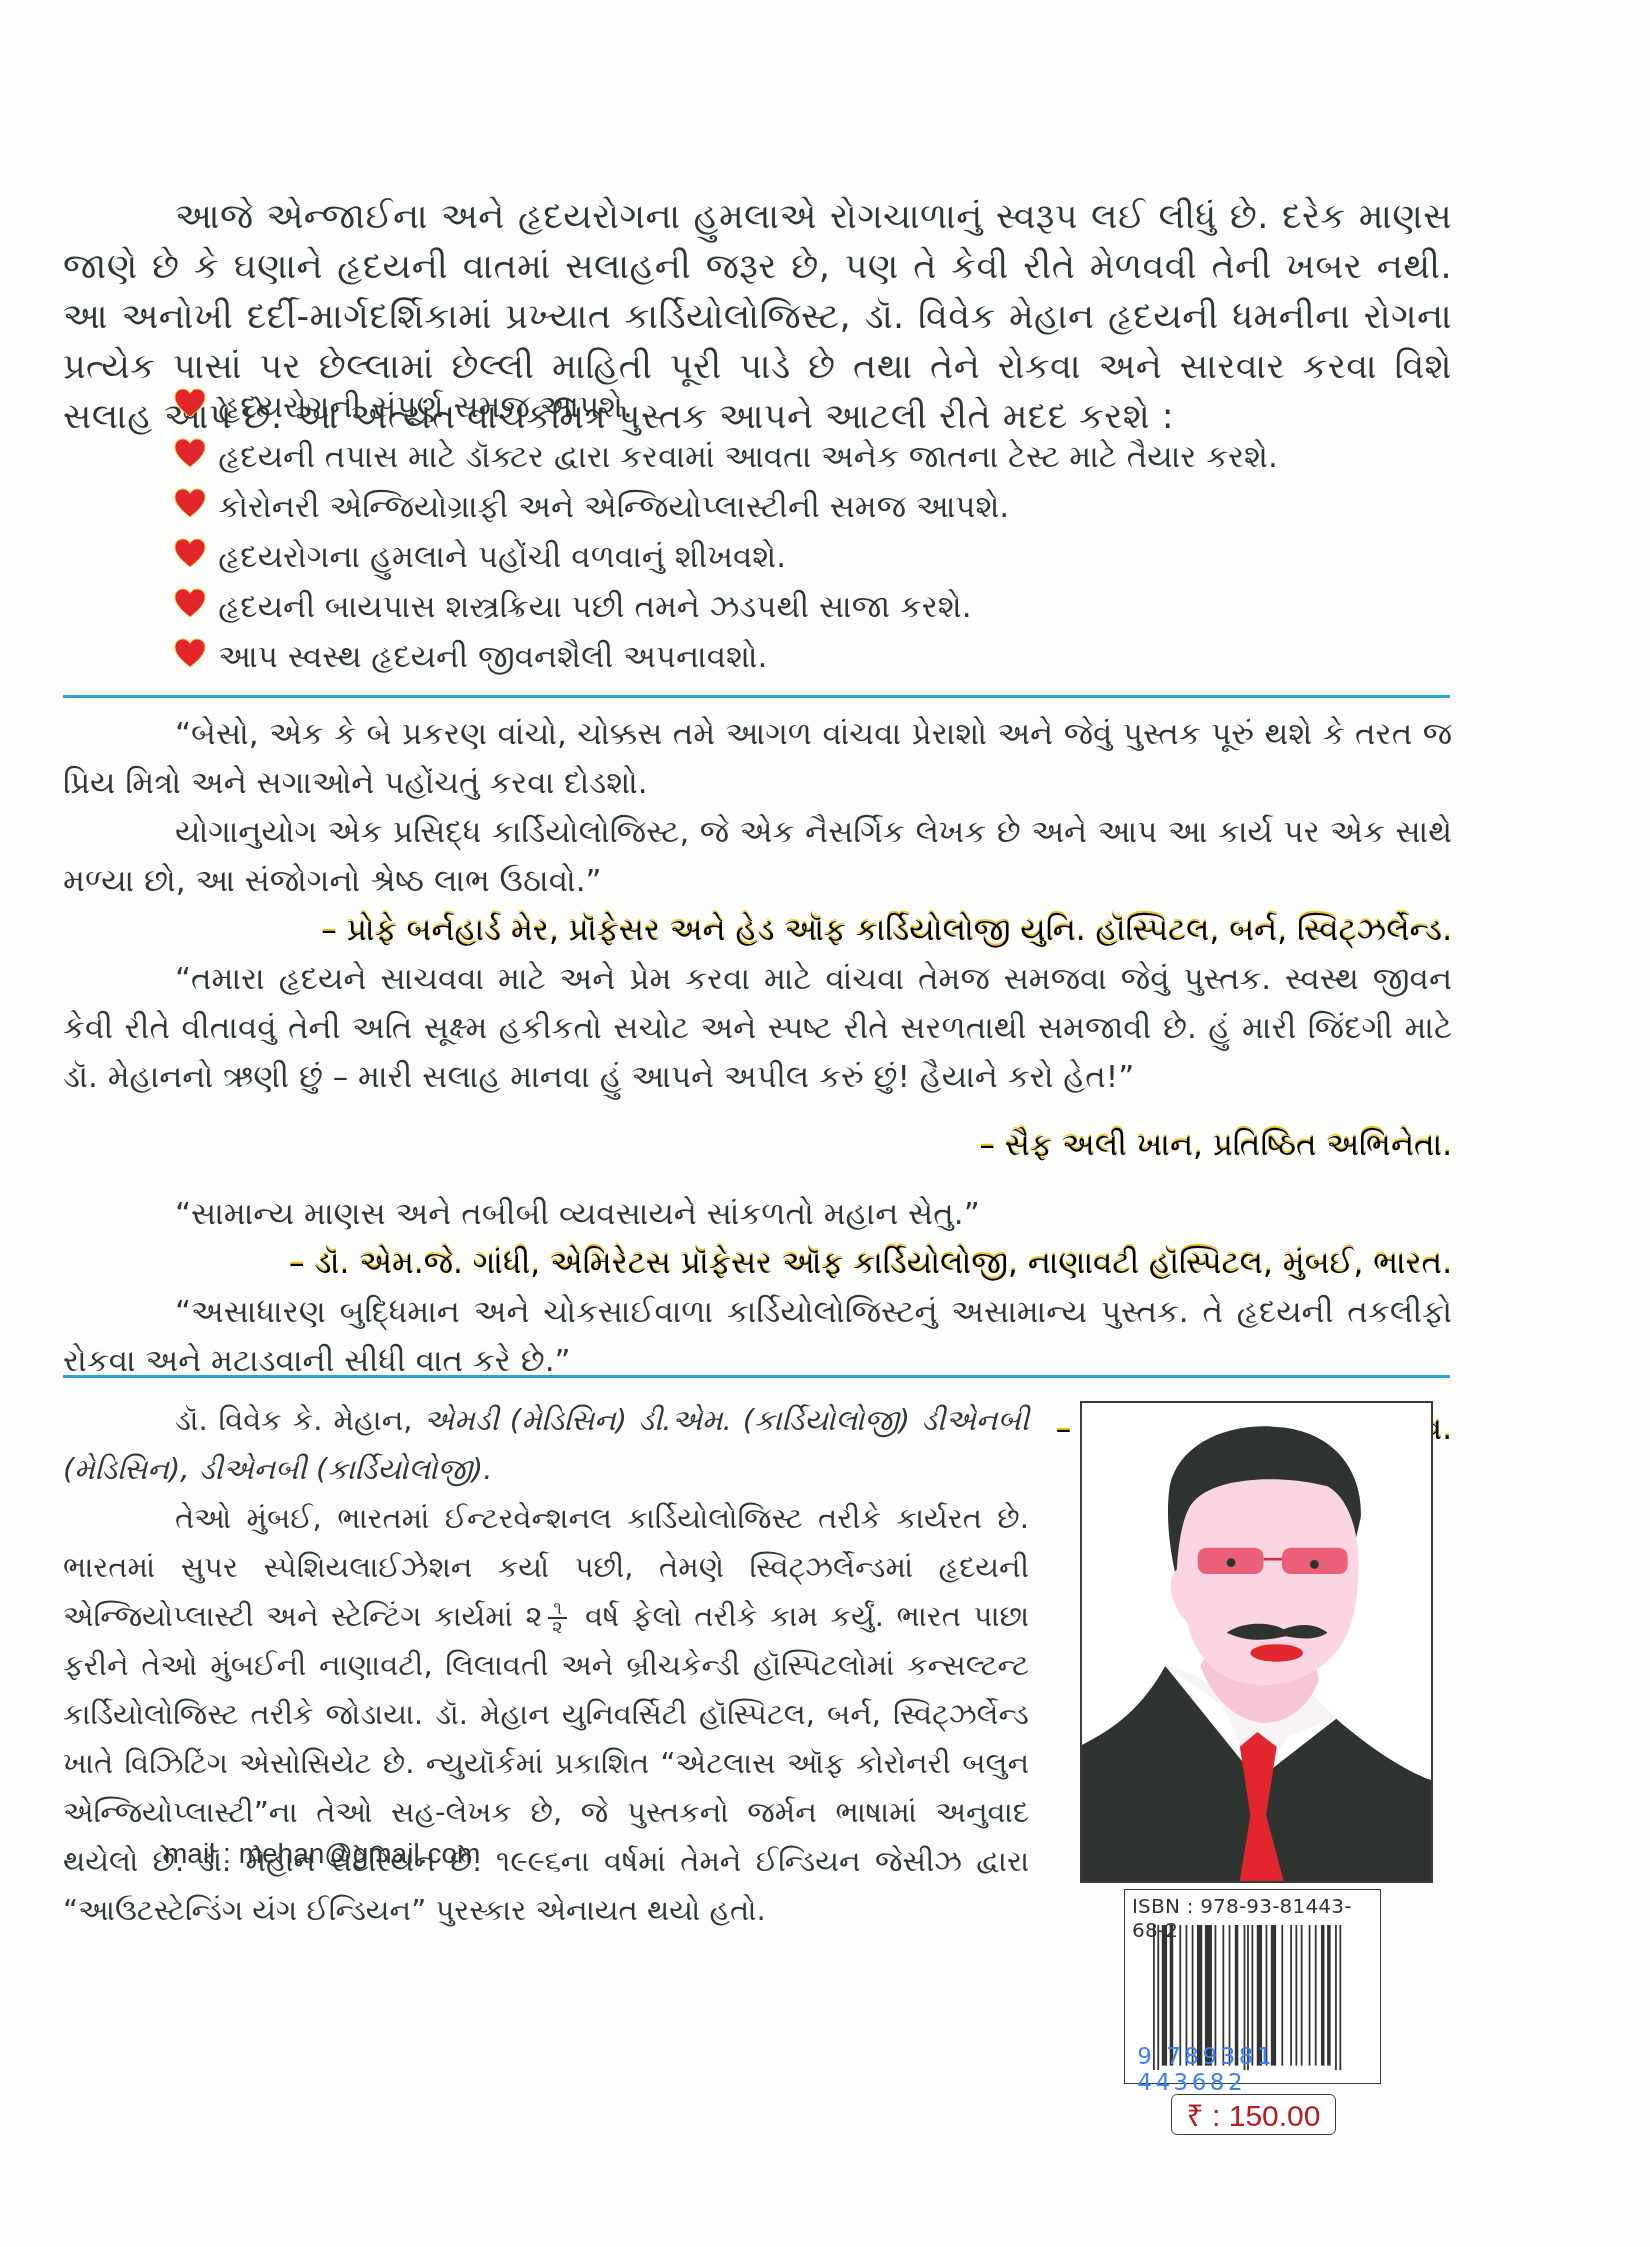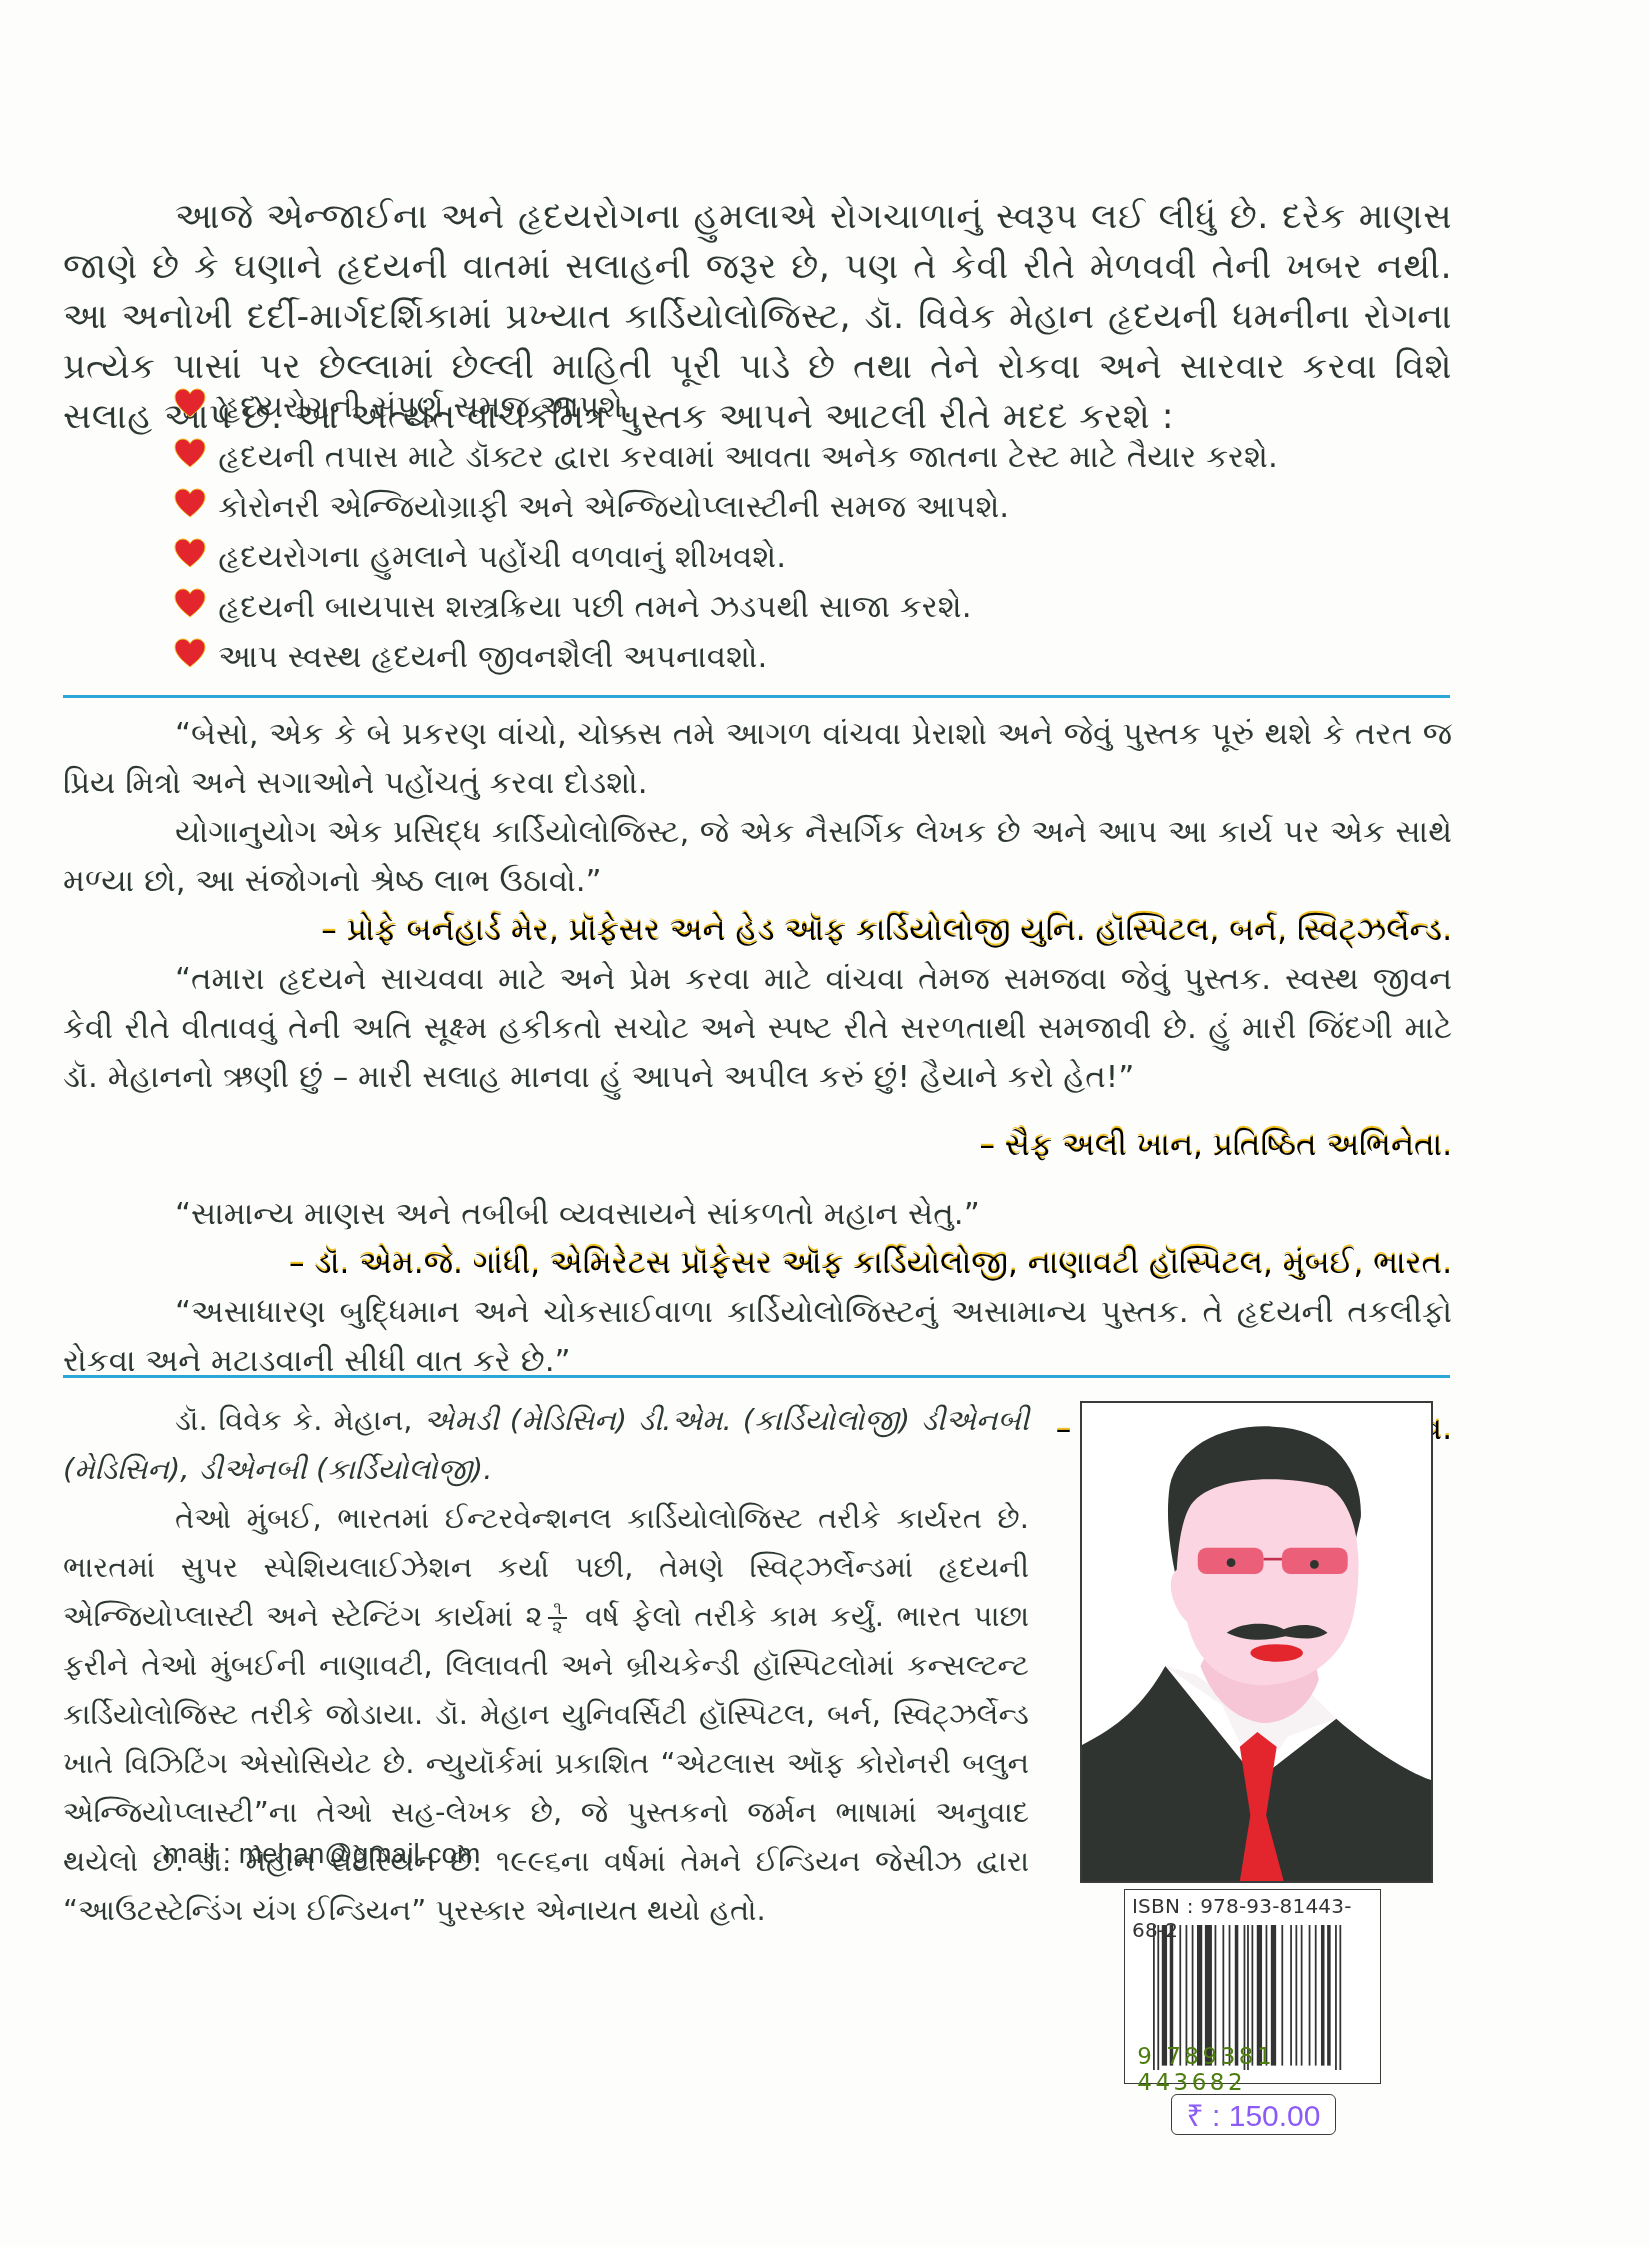--- a/index.html
+++ b/index.html
@@ -37,25 +37,25 @@
   .photo {
     position:absolute; left:1080px; top:1401px; width:349px; height:478px;
     border:2.6px solid #3b3b3b; background:#fff; overflow:hidden;
   }
   .isbn-box {
     position:absolute; left:1124px; top:1889px; width:255px; height:193px;
     border:1.8px solid #3a3a3a; background:#fff;
   }
   .isbn-label { position:absolute; left:7px; top:3.5px; font-family:"DejaVu Sans", sans-serif; font-size:20px; color:#333; letter-spacing:0.2px; }
   .barcode { position:absolute; left:28px; top:35px; width:197px; height:145px; }
-  .ean { position:absolute; left:12.3px; top:153px; font-family:"DejaVu Sans", sans-serif; font-size:23px; color:#4d7c0f; letter-spacing:3.5px; background:transparent; }
+  .ean { position:absolute; left:12.3px; top:153px; font-family:"DejaVu Sans", sans-serif; font-size:23px; color:#3b82f6; letter-spacing:3.5px; background:transparent; }
   .price {
     position:absolute; left:1171px; top:2094px; width:163px; height:39px;
     border:1.8px solid #3a3a3a; border-radius:6.1px; background:#fff;
-    font-family:"Liberation Sans", sans-serif; font-size:30px; color:#8b5cf6;
+    font-family:"Liberation Sans", sans-serif; font-size:30px; color:#b91c1c;
     display:flex; align-items:center; justify-content:center;
   }
 </style>
 </head>
 <body>
 
 <div class="page">
 
   <div class="para intro">
     <span class="indent"></span><span>આજે એન્જાઈના અને હૃદયરોગના હુમલાએ રોગચાળાનું સ્વરૂપ લઈ લીધું છે. દરેક માણસ જાણે છે કે ઘણાને હૃદયની વાતમાં સલાહની જરૂર છે, પણ તે કેવી રીતે મેળવવી તેની ખબર નથી. આ અનોખી દર્દી-માર્ગદર્શિકામાં પ્રખ્યાત કાર્ડિયોલોજિસ્ટ, ડૉ. વિવેક મેહાન હૃદયની ધમનીના રોગના પ્રત્યેક પાસાં પર છેલ્લામાં છેલ્લી માહિતી પૂરી પાડે છે તથા તેને રોકવા અને સારવાર કરવા વિશે સલાહ આપે છે. આ અત્યંત વાચકમિત્ર પુસ્તક આપને આટલી રીતે મદદ કરશે :</span>

